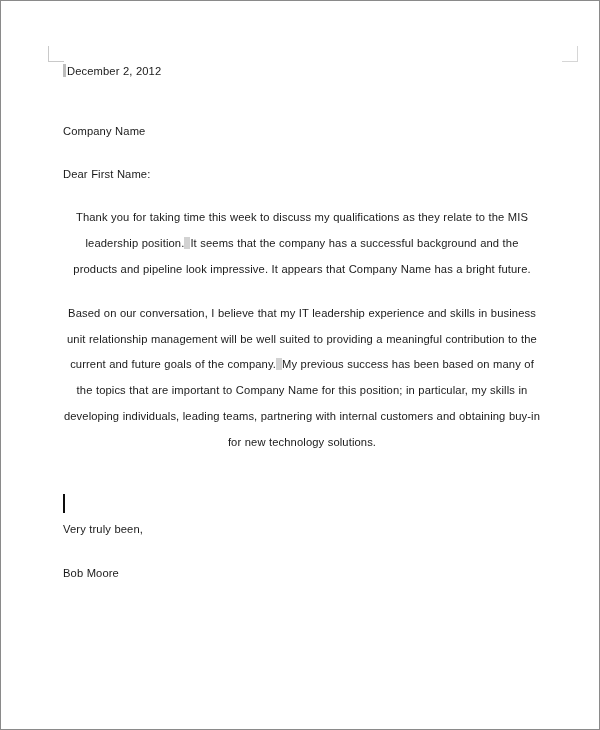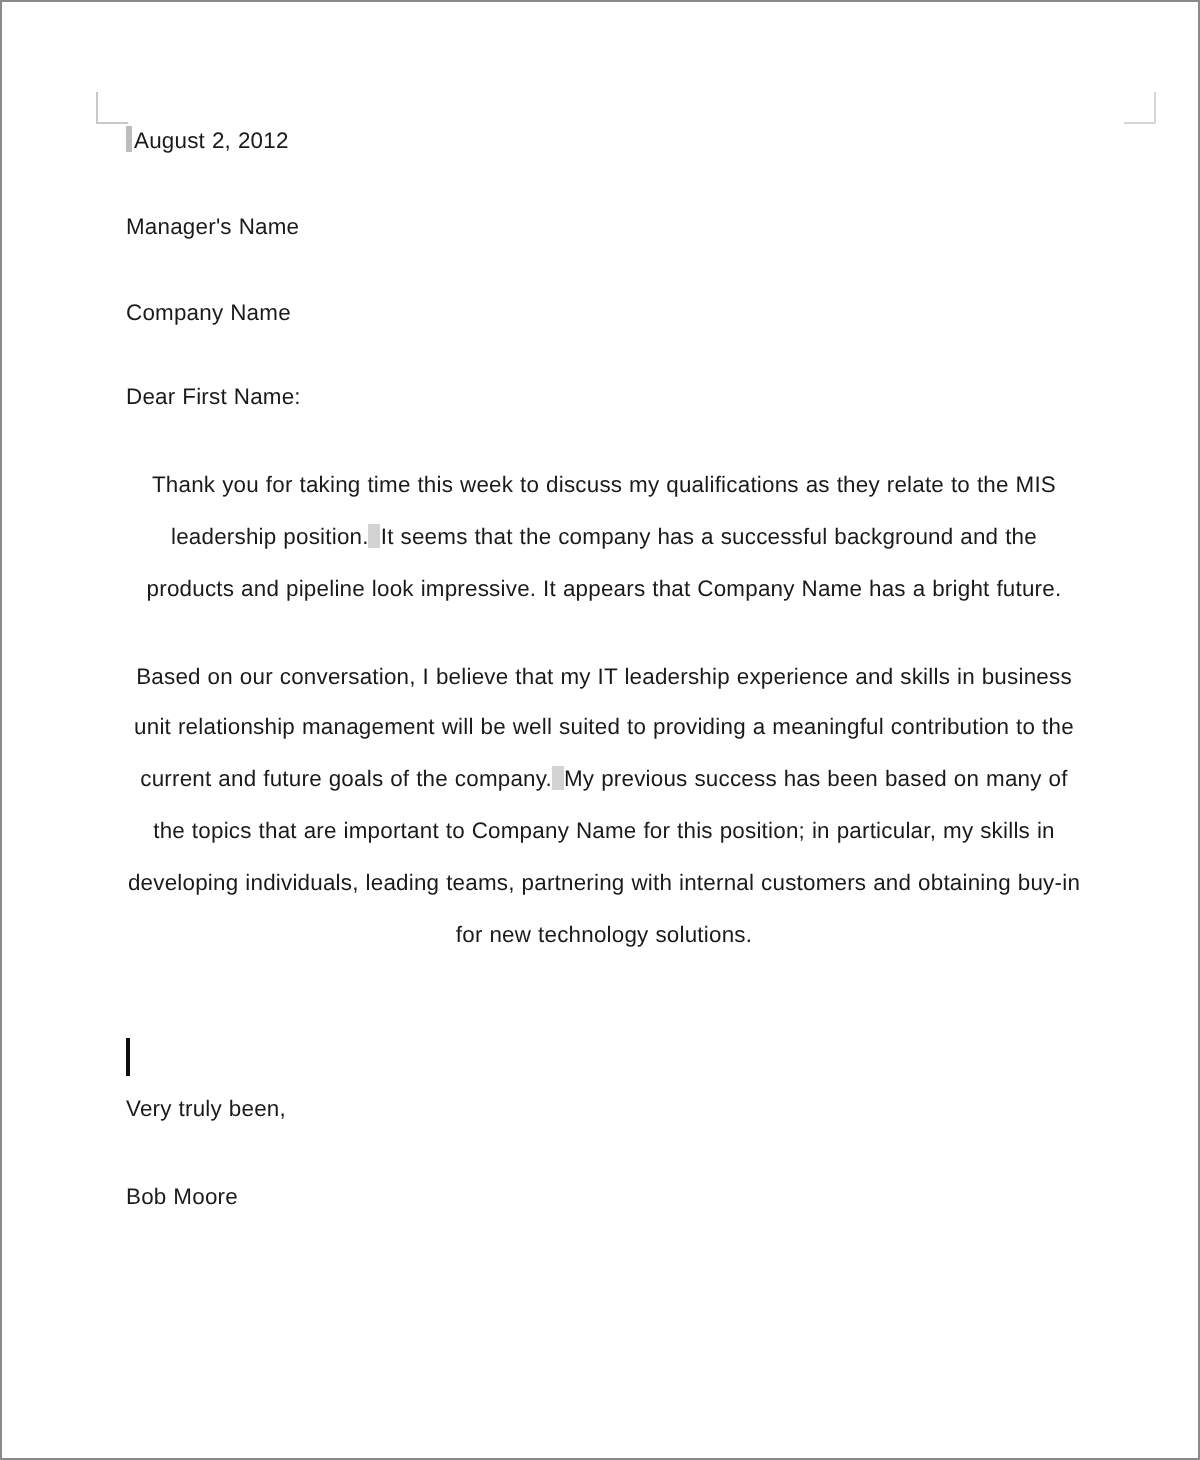--- a/index.html
+++ b/index.html
@@ -110,25 +110,24 @@
 </head>
 <body>
 
 <div id="page">
 
   <div class="corner-mark tl"></div>
   <div class="corner-mark tr"></div>
 
   <div id="doc-body">
 
-    <div class="line date-line"><span class="date-tick"></span><span>August 2, 2012</span></div>
+    <div class="line date-line"><span class="date-tick"></span><span>December 2, 2012</span></div>
 
     <div class="gap-sm"></div>
 
-    <div class="line">Manager's Name</div>
 
     <div class="gap-sm"></div>
 
     <div class="line">Company Name</div>
 
     <div class="gap-sm"></div>
 
     <div class="line">Dear First Name:</div>
 
     <div class="gap-md"></div>

